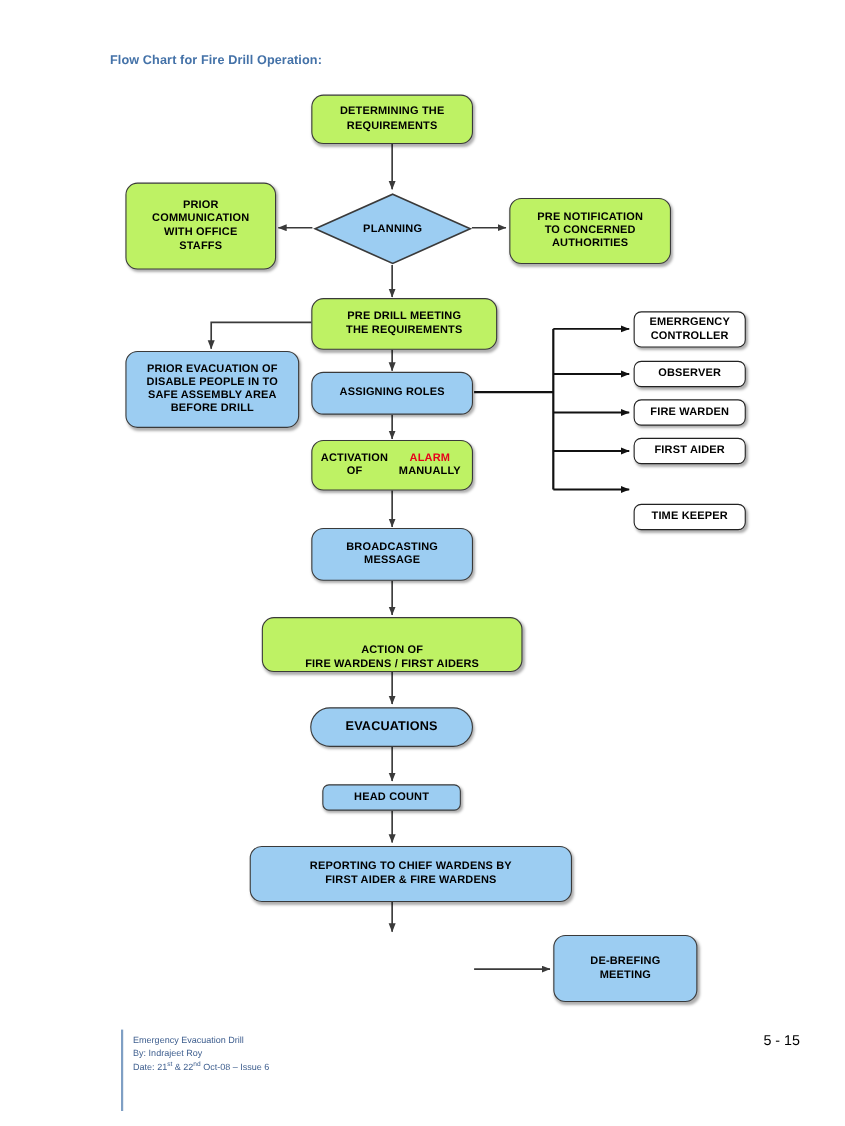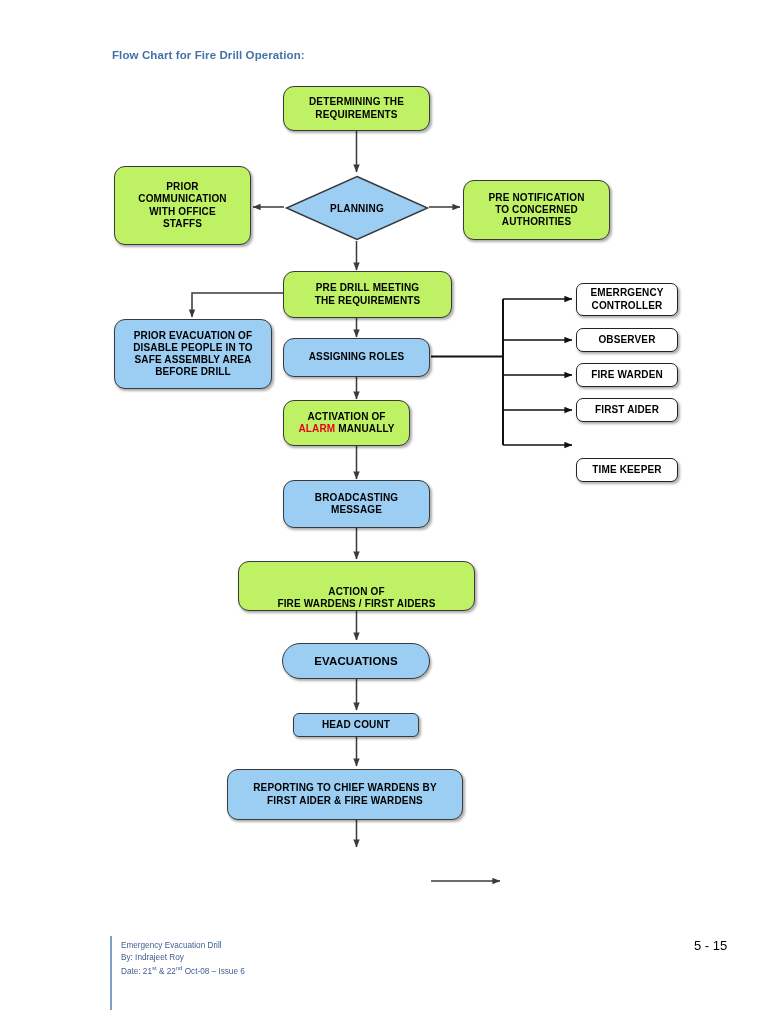--- a/index.html
+++ b/index.html
@@ -6,21 +6,21 @@
   html, body {
     width: 768px; height: 1024px;
     background: #ffffff;
     font-family: "Liberation Sans", sans-serif;
     overflow: hidden;
   }
   #page { position: relative; width: 768px; height: 1024px; background: #fff; }
 
   
   .chart-title {
-    position: absolute; left: 112px; top: 49px;
+    position: absolute; left: 100px; top: 49px;
     font-size: 11.5px; font-weight: bold; color: #4472a8;
     letter-spacing: .1px; white-space: nowrap;
   }
 
   
   #wires { position: absolute; left: 0; top: 0; width: 768px; height: 1024px; }
 
   
   .node {
     position: absolute;
@@ -166,21 +166,21 @@
     <span class="txt">PRIOR EVACUATION OF
 DISABLE PEOPLE IN TO
 SAFE ASSEMBLY AREA
 BEFORE DRILL</span>
   </div>
 
   <div class="node blue" style="left:283px; top:338px; width:147px; height:39px;">
     <span class="txt">ASSIGNING ROLES</span>
   </div>
 
-  <div class="node orange" style="left:283px; top:400px; width:127px; height:46px; flex-direction:column;">
+  <div class="node orange" style="left:283px; top:400px; width:147px; height:46px; ">
     <span class="txt">ACTIVATION OF</span>
     <span class="txt"><span class="alarm-red">ALARM</span><span> MANUALLY</span></span>
   </div>
 
   <div class="node blue lineflow" style="left:283px; top:480px; width:147px; height:48px;">
     <span class="txt">BROADCASTING
 MESSAGE</span>
   </div>
 
   <div class="node orange spaced" style="left:238px; top:561px; width:237px; height:45px;">
@@ -189,26 +189,30 @@
   </div>
 
   <div class="node blue pill" style="left:282px; top:643px; width:148px; height:36px; font-size:11.5px;">
     <span class="txt">EVACUATIONS</span>
   </div>
 
   <div class="node blue" style="left:293px; top:713px; width:126px; height:24px; border-radius:6px;">
     <span class="txt">HEAD COUNT</span>
   </div>
 
-  <div class="node blue lineflow" style="left:227px; top:769px; width:236px; height:51px;">
+  <div class="node blue lineflow" style="left:227px; top:769px; width:293px; height:51px;">
     <span class="txt">REPORTING TO CHIEF WARDENS BY
 FIRST AIDER &amp; FIRE WARDENS</span>
   </div>
 
 
+  <div class="node blue lineflow" style="left:503px; top:850px; width:131px; height:61px;">
+    <span class="txt">DE-BREFING
+MEETING</span>
+  </div>
 
   <div class="node white lineflow" style="left:576px; top:283px; width:102px; height:33px;">
     <span class="txt">EMERRGENCY
 CONTROLLER</span>
   </div>
   <div class="node white lineflow" style="left:576px; top:328px; width:102px; height:24px;">
     <span class="txt">OBSERVER</span>
   </div>
   <div class="node white lineflow" style="left:576px; top:363px; width:102px; height:24px;">
     <span class="txt">FIRE WARDEN</span>

